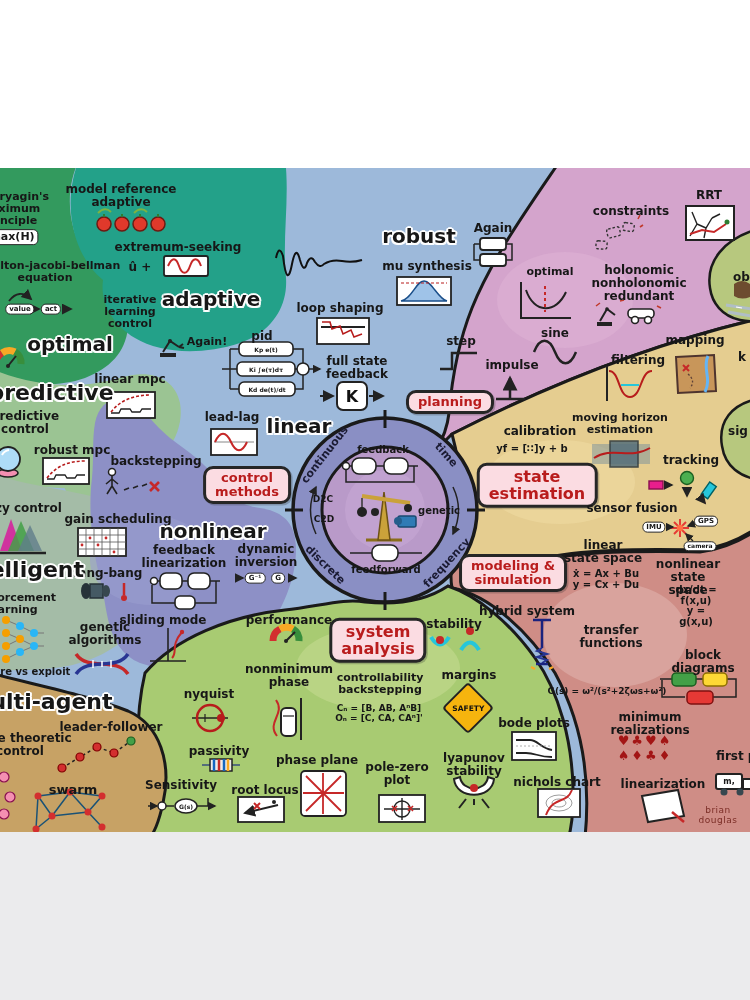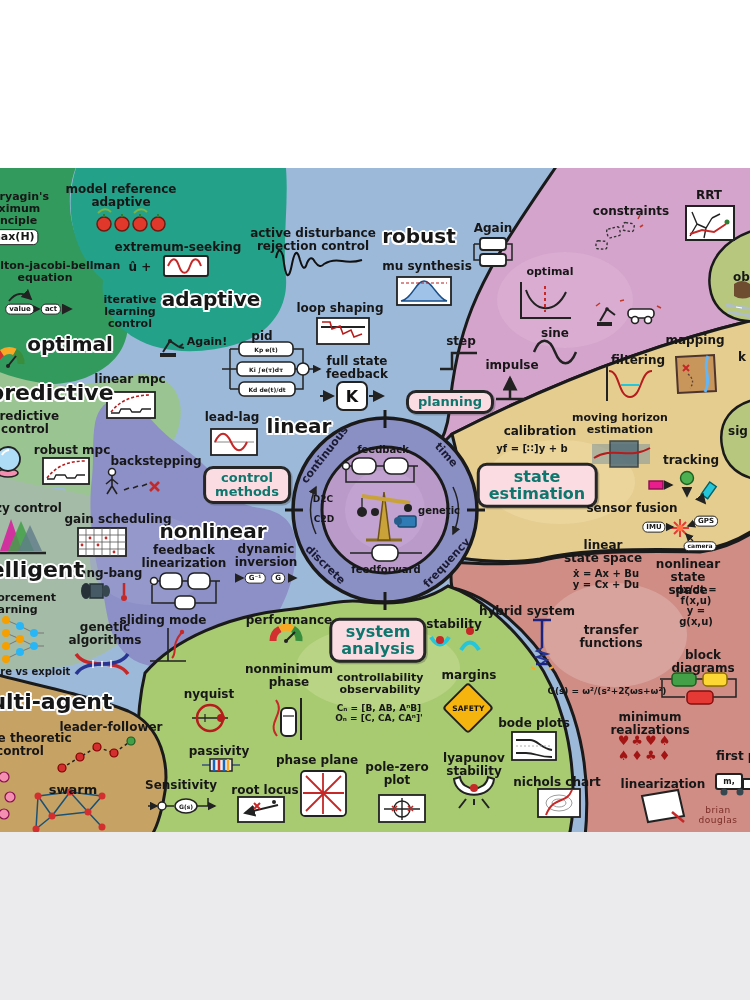--- a/index.html
+++ b/index.html
@@ -19,21 +19,21 @@
   .s11{font-size:11px}.s12{font-size:12px}.s13{font-size:13px}.s14{font-size:16px}
   .s20{font-size:20px}.s22{font-size:22px}
   .halo{text-shadow:-1.5px -1.5px 0 rgba(255,255,255,.9),1.5px -1.5px 0 rgba(255,255,255,.9),
         -1.5px 1.5px 0 rgba(255,255,255,.9),1.5px 1.5px 0 rgba(255,255,255,.9),
         0 -2px 0 rgba(255,255,255,.85),0 2px 0 rgba(255,255,255,.85),
         -2px 0 0 rgba(255,255,255,.85),2px 0 0 rgba(255,255,255,.85)}
   #title{position:absolute;z-index:4;transform:translate(-50%,-50%);font-size:29px;font-weight:900;
          color:#101010;white-space:nowrap}
   .pbox{position:absolute;z-index:3;transform:translate(-50%,-50%);background:#fbdce2;border:3px solid #262626;
         border-radius:10px;padding:2px 9px;font-weight:700;text-align:center;white-space:pre-line;
-        line-height:1.08;color:#0f766e;box-shadow:1.5px 1.5px 0 rgba(40,40,40,.25)}
+        line-height:1.08;color:#b91c1c;box-shadow:1.5px 1.5px 0 rgba(40,40,40,.25)}
   .wtag{position:absolute;z-index:4;transform:translate(-50%,-50%);background:#fff;border:1.5px solid #262626;
         border-radius:5px;padding:0 3px;font-weight:700;color:#171717;line-height:1.25;white-space:nowrap}
   .kbox{position:absolute;z-index:4;transform:translate(-50%,-50%);width:28px;height:26px;background:#fff;
         border:2.5px solid #222;border-radius:7px;display:flex;align-items:center;justify-content:center;
         font-size:16px;font-weight:800;color:#111}
   .diamond{position:absolute;z-index:3;transform:translate(-50%,-50%) rotate(45deg);width:33px;height:33px;
         background:#f6b40e;border:2.5px solid #222;border-radius:4px;display:flex;align-items:center;justify-content:center}
   .diamond span{transform:rotate(-45deg);font-size:7.5px;font-weight:800;color:#111}
   .rotA{transform:translate(-50%,-50%) rotate(-52deg)}
   .rotB{transform:translate(-50%,-50%) rotate(48deg)}
@@ -490,22 +490,20 @@
   <span class="wtag s7" style="left:255px;top:578px">G⁻¹</span>
   <span class="wtag s7" style="left:278px;top:578px">G</span>
   <span class="lb s12" style="left:163px;top:620px">sliding mode</span>
   <span class="lb s22 halo" style="left:20px;top:570px">intelligent</span>
   <span class="lb s11" style="left:12px;top:604px">reinforcement
 learning</span>
   <span class="lb s10" style="left:20px;top:672px">explore vs exploit</span>
   <span class="lb s12" style="left:105px;top:634px">genetic
 algorithms</span>
 
-  <span class="lb s12" style="left:313px;top:240px">active disturbance
-rejection control</span>
   <span class="lb s20 halo" style="left:419px;top:237px">robust</span>
   <span class="lb s12" style="left:427px;top:266px">mu synthesis</span>
   <span class="lb s12" style="left:493px;top:228px">Again</span>
   <span class="lb s12" style="left:340px;top:308px">loop shaping</span>
   <span class="lb s12" style="left:262px;top:336px">pid</span>
   <span class="ft s6" style="left:266px;top:349px">Kp e(t)</span>
   <span class="ft s6" style="left:266px;top:369px">Ki ∫e(τ)dτ</span>
   <span class="ft s6" style="left:267px;top:389px">Kd de(t)/dt</span>
   <span class="lb s12" style="left:357px;top:368px">full state
 feedback</span>
@@ -513,20 +511,23 @@
       <span>K</span>
     </div>
   <span class="lb s12" style="left:232px;top:417px">lead-lag</span>
   <span class="lb s20 halo" style="left:299px;top:427px">linear</span>
   <div class="pbox s13" style="left:247px;top:485px">control
 methods</div>
 
   <span class="lb s12" style="left:631px;top:211px">constraints</span>
   <span class="lb s12" style="left:709px;top:195px">RRT</span>
   <span class="lb s11" style="left:550px;top:272px">optimal</span>
+  <span class="lb s12" style="left:639px;top:283px">holonomic
+nonholonomic
+redundant</span>
   <span class="lb s12" style="left:461px;top:341px">step</span>
   <span class="lb s12" style="left:512px;top:365px">impulse</span>
   <span class="lb s12" style="left:555px;top:333px">sine</span>
   <div class="pbox s13" style="left:450px;top:402px">planning</div>
 
   <span class="lb s12" style="left:695px;top:340px">mapping</span>
   <span class="lb s12" style="left:638px;top:360px">filtering</span>
   <span class="lb s11" style="left:620px;top:424px">moving horizon
 estimation</span>
   <span class="lb s12" style="left:540px;top:431px">calibration</span>
@@ -535,20 +536,22 @@
 estimation</div>
   <span class="lb s12" style="left:691px;top:460px">tracking</span>
   <span class="lb s12" style="left:632px;top:508px">sensor fusion</span>
   <span class="wtag s7" style="left:654px;top:527px">IMU</span>
   <span class="wtag s7" style="left:706px;top:521px">GPS</span>
   <span class="wtag s6" style="left:700px;top:546px">camera</span>
   <span class="la s12" style="left:733px;top:277px">obs</span>
   <span class="la s12" style="left:738px;top:357px">k</span>
   <span class="la s12" style="left:728px;top:431px">sig</span>
 
+  <div class="pbox s13" style="left:513px;top:573px">modeling &amp;
+simulation</div>
   <span class="lb s12" style="left:527px;top:611px">hybrid system</span>
   <span class="lb s12" style="left:603px;top:552px">linear
 state space</span>
   <span class="lb s10" style="left:606px;top:580px">ẋ = Ax + Bu
 y = Cx + Du</span>
   <span class="lb s12" style="left:688px;top:577px">nonlinear
 state space</span>
   <span class="lb s10" style="left:696px;top:606px">dx/dt = f(x,u)
 y = g(x,u)</span>
   <span class="lb s12" style="left:611px;top:637px">transfer
@@ -562,21 +565,21 @@
   <span class="la s12" style="left:716px;top:756px">first p</span>
   <span class="ft s8" style="left:729px;top:781px">m,</span>
   <span class="lb s9 sig" style="left:718px;top:816px">brian douglas</span>
 
   <span class="lb s12" style="left:289px;top:620px">performance</span>
   <span class="lb s12" style="left:289px;top:676px">nonminimum
 phase</span>
   <div class="pbox s14" style="left:378px;top:640px">system
 analysis</div>
   <span class="lb s11" style="left:380px;top:684px">controllability
-observability</span>
+backstepping</span>
   <span class="lb s9" style="left:379px;top:714px">Cₙ = [B, AB, AⁿB]
 Oₙ = [C, CA, CAⁿ]'</span>
   <span class="lb s12" style="left:454px;top:624px">stability</span>
   <span class="lb s12" style="left:469px;top:675px">margins</span>
   <div class="diamond" style="left:468px;top:708px">
       <span>SAFETY</span>
     </div>
   <span class="lb s12" style="left:209px;top:694px">nyquist</span>
   <span class="lb s12" style="left:219px;top:751px">passivity</span>
   <span class="lb s12" style="left:181px;top:785px">Sensitivity</span>

